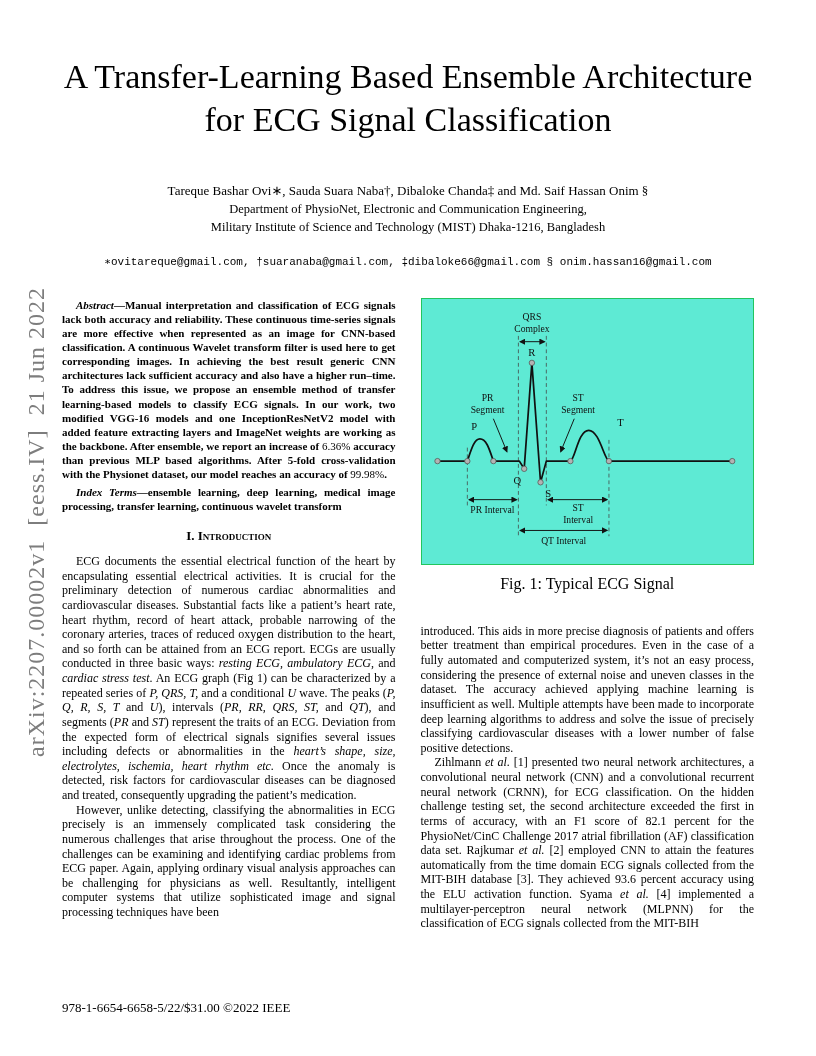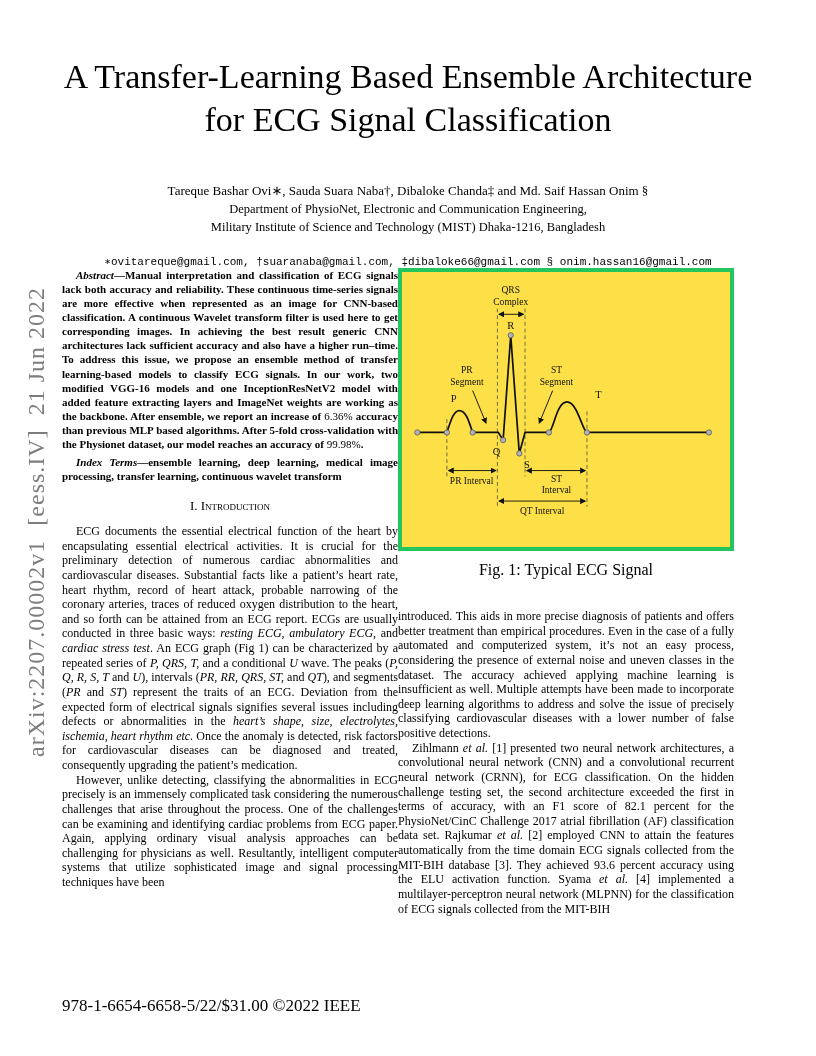--- a/index.html
+++ b/index.html
@@ -22,39 +22,39 @@
     white-space: pre;
     font-size: 24px;
     letter-spacing: 1px;
     color: #7d7d7d;
   }
   .header { text-align: center; padding-top: 56px; }
   .title { font-weight: normal; font-size: 34px; line-height: 1.25; }
   .authors { margin-top: 42px; font-size: 13px; }
   .affil { margin-top: 3px; font-size: 12.5px; }
   .emails { margin-top: 20px; font-size: 11px; font-family: "Liberation Mono", monospace; }
-  .columns { display: flex; padding: 0 62px; }
+  .columns { display: flex; gap: 25px; padding: 0 62px; margin-top: 30px; }
   .col { width: 336px; text-align: justify; font-size: 12px; line-height: 1.22; }
   .abstract { font-size: 11px; font-weight: bold; line-height: 1.28; text-indent: 14px; }
   .index-terms { margin-top: 4px; }
   .section-heading {
     text-align: center;
     font-variant: small-caps;
-    font-weight: normal;
+    font-weight: bold;
     font-size: 13px;
     margin: 15px 0 10px 0;
   }
   .body-par { text-indent: 14px; }
   .noindent { text-indent: 0; }
   .figure { display: block; }
-  .figure-box { border: 4px solid #22c55e; padding: 8px 2px 14px 2px; background: #fde047; }
+  .figure-box { border: 1px solid #22c55e; padding: 8px 2px 2px 2px; background: #5eead4; }
   .figure-box svg { display: block; width: 100%; height: auto; }
   .fig-caption { text-align: center; font-size: 16px; margin-top: 9px; margin-bottom: 30px; }
   .figlbl { font-family: "Liberation Serif", serif; }
-  .footer { position: absolute; left: 62px; bottom: 40px; font-size: 17px; }
+  .footer { position: absolute; left: 62px; bottom: 40px; font-size: 13px; }
 </style>
 </head>
 <body>
 
 <div class="page">
 
   <div class="watermark">arXiv:2207.00002v1  [eess.IV]  21 Jun 2022</div>
 
   <header class="header">
     <h1 class="title">

